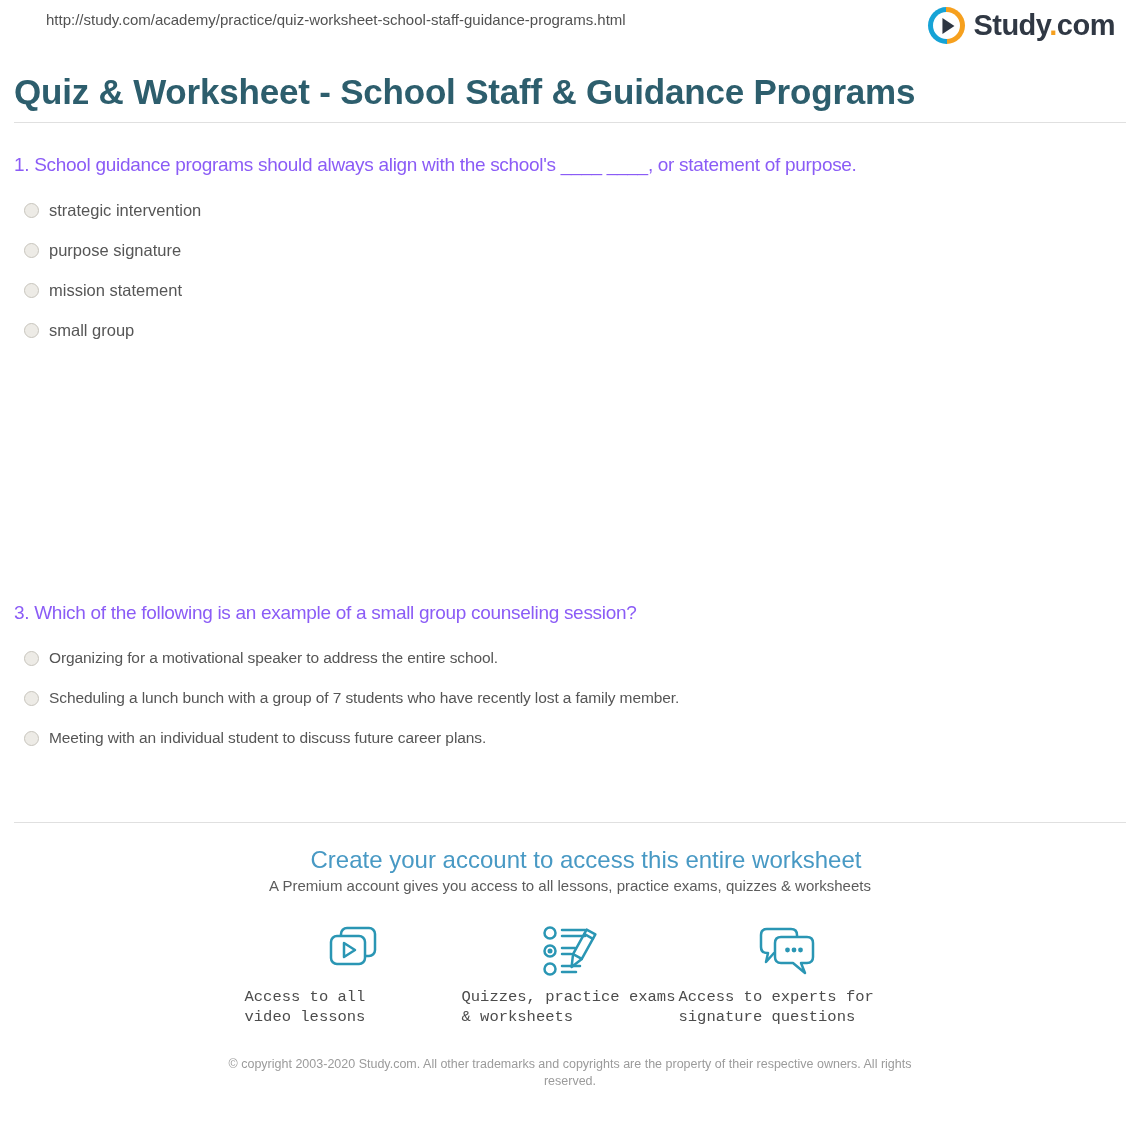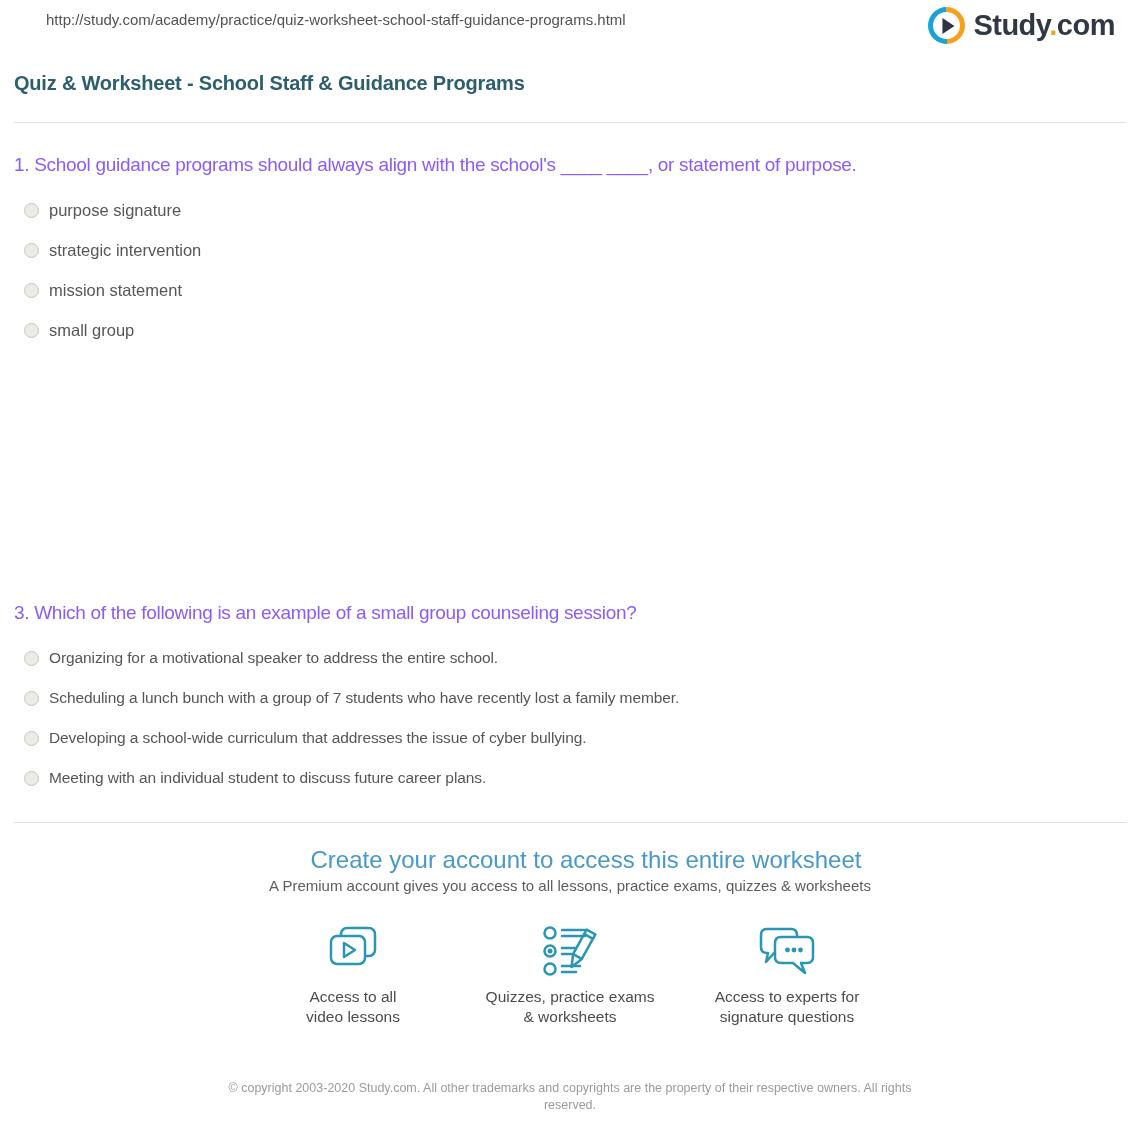--- a/index.html
+++ b/index.html
@@ -11,21 +11,21 @@
   .url{position:absolute;left:14px;top:11px;font-size:15px;color:#525252;margin-left:32px;}
   .logo{position:absolute;top:7px;right:25px;display:flex;align-items:center;gap:8px;cursor:pointer;}
   .logo-icon{width:37px;height:37px;border-radius:50%;
     background:conic-gradient(#f6a01e 0 50%, #16a3d6 50% 100%);position:relative;flex:none;}
   .logo-icon::before{content:"";position:absolute;inset:5px;background:#fff;border-radius:50%;}
   .logo-play{position:absolute;top:50%;left:50%;transform:translate(-38%,-50%);
     width:0;height:0;border-left:12px solid #2e3642;border-top:8px solid transparent;border-bottom:8px solid transparent;}
   .logo-text{font-size:29px;font-weight:bold;color:#303844;letter-spacing:-0.5px;white-space:nowrap;}
   .logo-text .dot{color:#f6a01e;}
   
-  .page-title{position:absolute;left:14px;top:72px;font-size:20px;font-weight:bold;
+  .page-title{position:absolute;left:14px;top:72px;font-size:35px;font-weight:bold;
     color:#2d5e6d;letter-spacing:-0.2px;white-space:nowrap;}
   .divider{position:absolute;left:14px;right:14px;border-top:1px solid #e0e0e0;height:0;}
   #divider-title{top:122px;}
   #divider-signup{top:822px;}
   
   .question{position:absolute;left:14px;right:14px;}
   #q1{top:152px;} #q2{top:376px;} #q3{top:600px;}
   .q-heading{font-size:19px;font-weight:normal;color:#8b5cf6;letter-spacing:-0.3px;
     white-space:nowrap;line-height:26px;}
   .options{margin-top:12px;}
@@ -33,27 +33,27 @@
   .radio{width:13px;height:13px;border-radius:50%;background:#edebe6;border:1px solid #c8c5bd;
     margin-left:10px;margin-right:10px;flex:none;cursor:pointer;}
   .option-label{font-size:16.5px;color:#565656;cursor:pointer;}
   #q3 .option-label{font-size:15.5px;letter-spacing:-0.1px;}
   
   .signup-heading{position:absolute;top:846px;left:16px;width:100%;text-align:center;
     font-size:24px;color:#4899c4;cursor:pointer;}
   .signup-sub{position:absolute;top:877px;left:0;width:100%;text-align:center;
     font-size:15px;color:#5c5c5c;}
   .features{position:absolute;top:925px;left:0;width:100%;display:flex;justify-content:center;}
-  .feature{width:217px;text-align:center;}
+  .feature{width:217px;text-align:left;font-family:Liberation Mono, monospace;}
   .feature-iconbox{height:53px;display:flex;align-items:flex-start;justify-content:center;margin-bottom:9px;}
   .feature-label{font-size:15.5px;color:#4c4c4c;line-height:20px;}
   .ficon{stroke:#2a96b4;fill:none;stroke-width:2.5;stroke-linecap:round;stroke-linejoin:round;}
   
   .copyright{position:absolute;top:1056px;left:50%;transform:translateX(-50%);
-    width:730px;text-align:center;font-size:12.5px;color:#9b9b9b;line-height:17px;margin-top:24px;}
+    width:730px;text-align:center;font-size:12.5px;color:#9b9b9b;line-height:17px;}
 </style>
 </head>
 <body>
 
 <div class="url">http://study.com/academy/practice/quiz-worksheet-school-staff-guidance-programs.html</div>
 
 <div class="logo">
   <span class="logo-icon">
     <span class="logo-play"></span>
   </span>
@@ -61,25 +61,25 @@
 </div>
 
 <div class="page-title">Quiz &amp; Worksheet - School Staff &amp; Guidance Programs</div>
 <div class="divider" id="divider-title"></div>
 
 <div class="question" id="q1">
   <div class="q-heading"><span>1.</span> <span>School guidance programs should always align with the school's ____ ____, or statement of purpose.</span></div>
   <div class="options">
     <div class="option">
       <span class="radio"></span>
-      <span class="option-label">purpose signature</span>
+      <span class="option-label">strategic intervention</span>
     </div>
     <div class="option">
       <span class="radio"></span>
-      <span class="option-label">strategic intervention</span>
+      <span class="option-label">purpose signature</span>
     </div>
     <div class="option">
       <span class="radio"></span>
       <span class="option-label">mission statement</span>
     </div>
     <div class="option">
       <span class="radio"></span>
       <span class="option-label">small group</span>
     </div>
   </div>
@@ -91,24 +91,20 @@
 <div class="question" id="q3">
   <div class="q-heading"><span>3.</span> <span>Which of the following is an example of a small group counseling session?</span></div>
   <div class="options">
     <div class="option">
       <span class="radio"></span>
       <span class="option-label">Organizing for a motivational speaker to address the entire school.</span>
     </div>
     <div class="option">
       <span class="radio"></span>
       <span class="option-label">Scheduling a lunch bunch with a group of 7 students who have recently lost a family member.</span>
-    </div>
-    <div class="option">
-      <span class="radio"></span>
-      <span class="option-label">Developing a school-wide curriculum that addresses the issue of cyber bullying.</span>
     </div>
     <div class="option">
       <span class="radio"></span>
       <span class="option-label">Meeting with an individual student to discuss future career plans.</span>
     </div>
   </div>
 </div>
 
 <div class="divider" id="divider-signup"></div>
 <div class="signup-heading">Create your account to access this entire worksheet</div>

